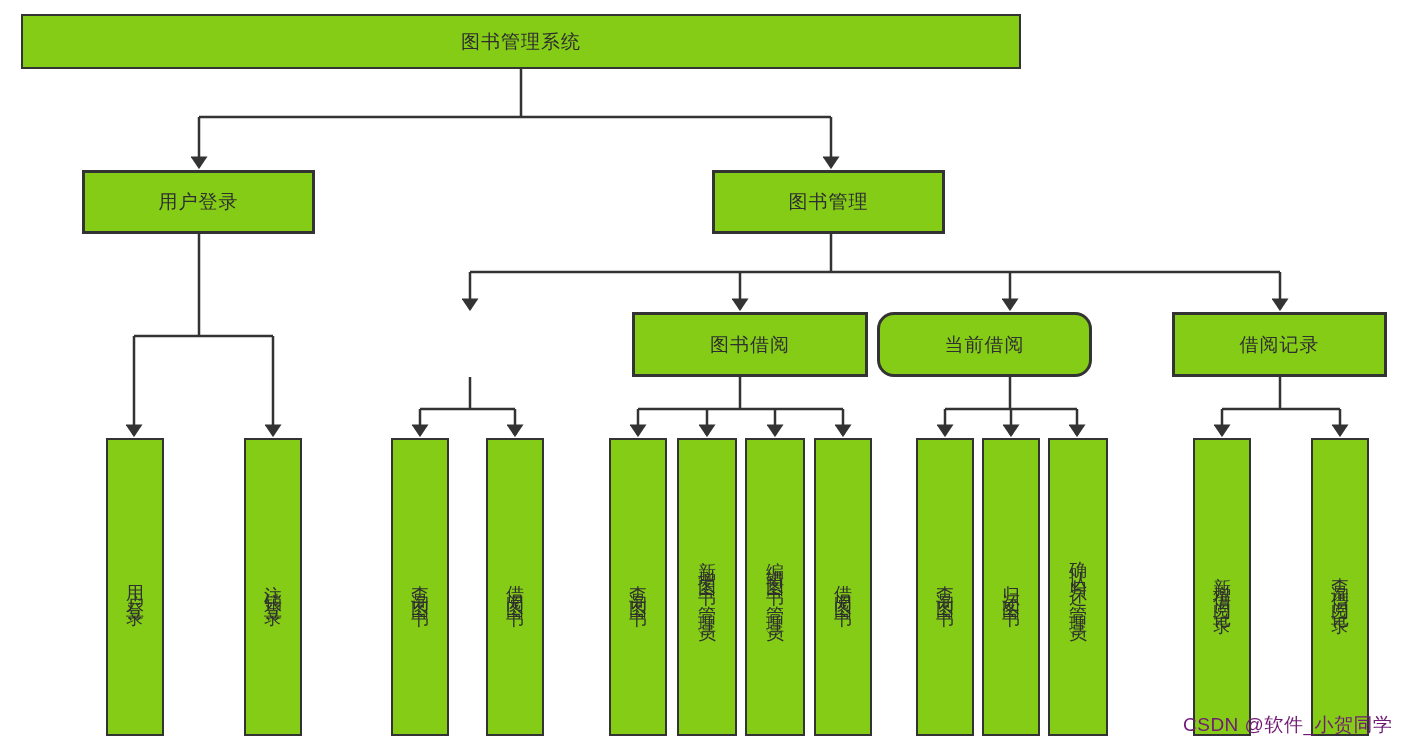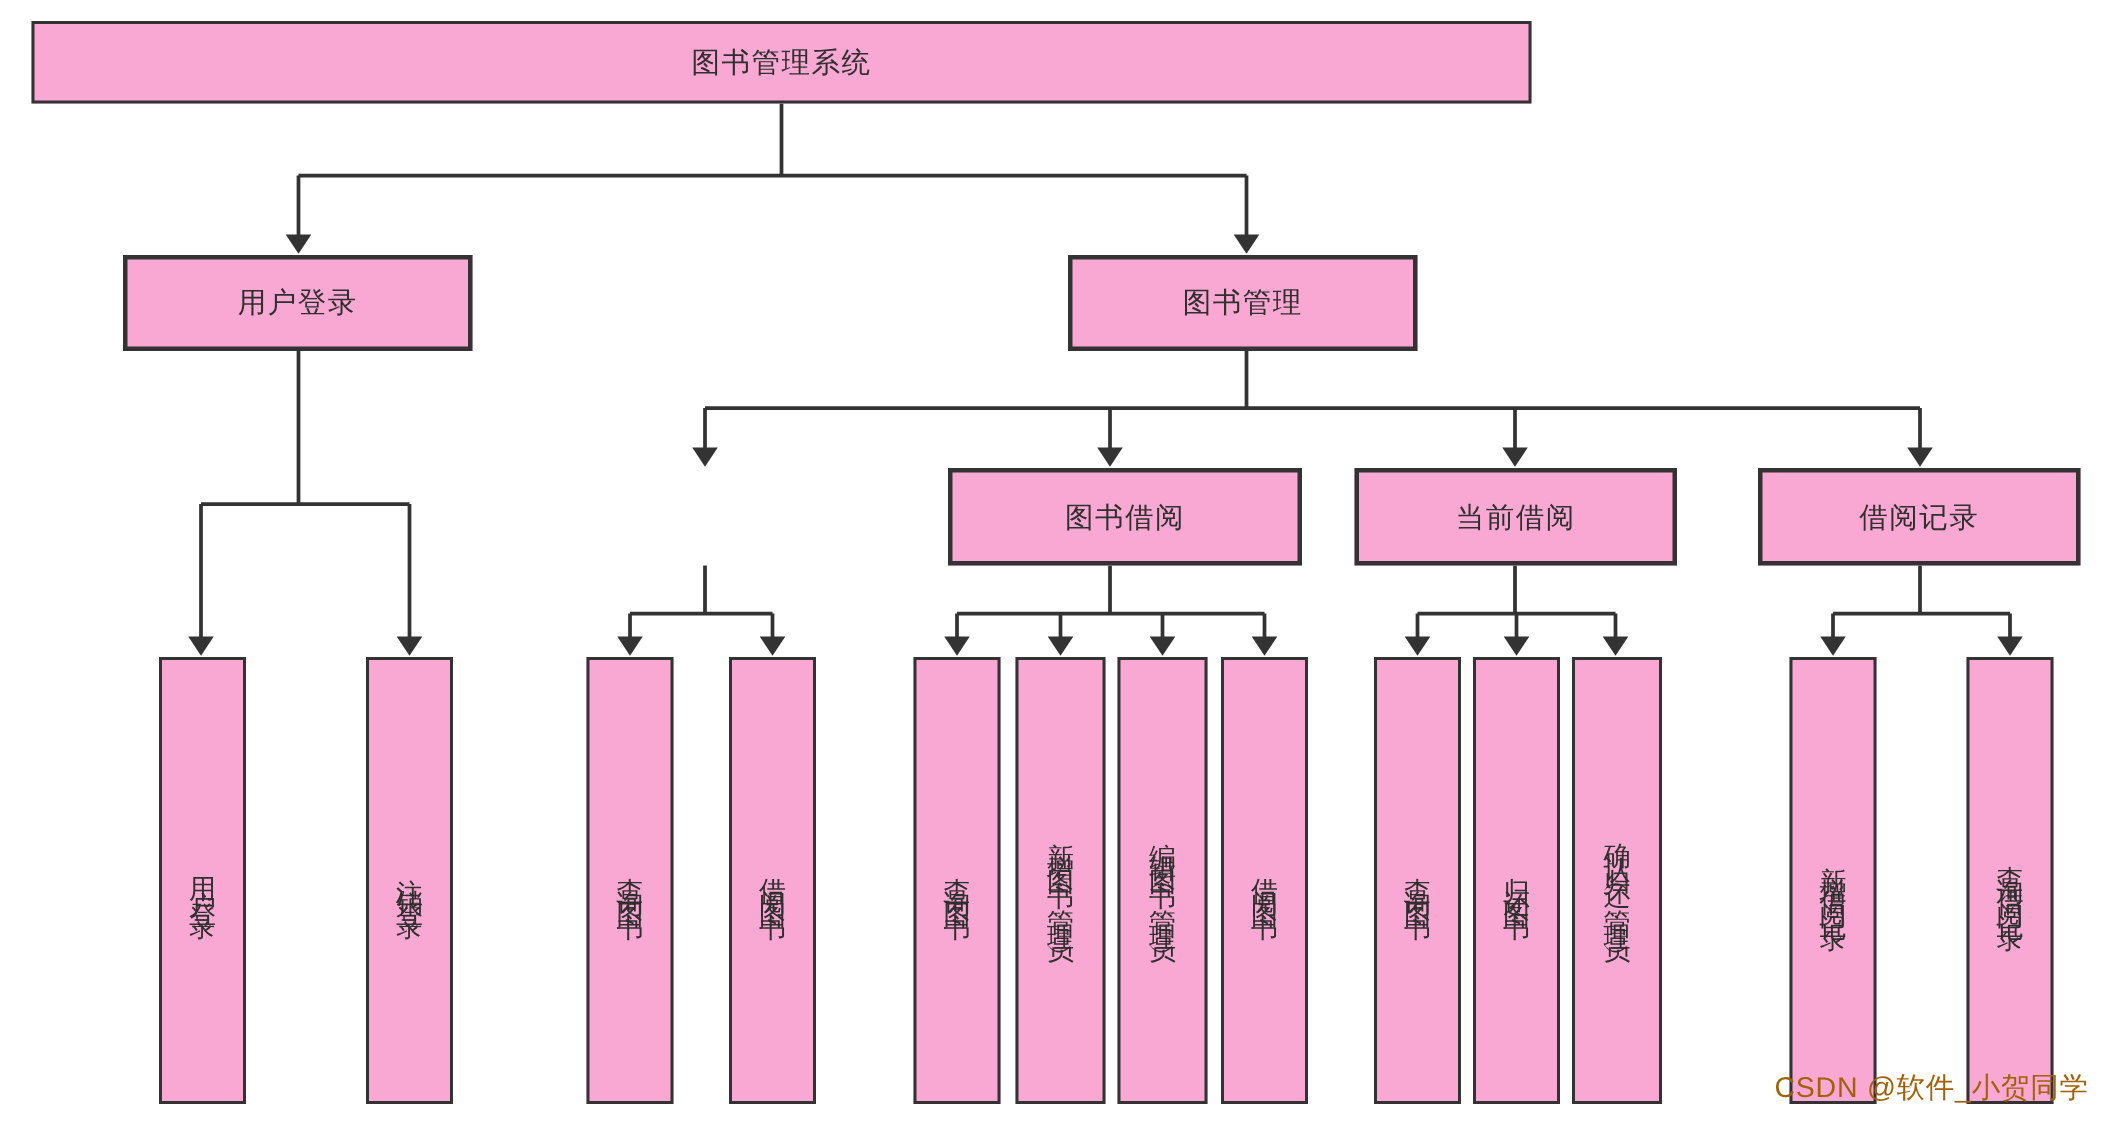--- a/index.html
+++ b/index.html
@@ -9,21 +9,21 @@
     background:#ffffff;
     font-family:"Liberation Sans","DejaVu Sans",sans-serif;
     overflow:hidden;
   }
   .wires {
     position:absolute; left:0; top:0; width:1405px; height:747px;
     z-index:1; pointer-events:none;
   }
   .box {
     position:absolute;
-    background:#f9a8d4;
+    background:#84cc16;
     border:2px solid #333333;
     box-sizing:border-box;
     display:flex; align-items:center; justify-content:center;
     color:#2f2f2f;
     z-index:2;
   }
   .root  { font-size:19px; letter-spacing:1px; }
   .lvl   { border-width:3px; font-size:19px; letter-spacing:1px; }
   .leaf  { border-width:2px; }
   .vtext {
@@ -33,21 +33,21 @@
     letter-spacing:8px;
     line-height:1;
     color:#2f2f2f;
     white-space:nowrap;
   }
   .vtext.long { letter-spacing:9px; }
   .watermark {
     position:absolute;
     left:1183px; top:712px;
     font-size:19px;
-    color:#a16207;
+    color:#701a75;
     z-index:5;
     white-space:nowrap;
     letter-spacing:0.5px;
   }
 </style>
 </head>
 <body>
 
 <div class="stage">
 
@@ -97,21 +97,21 @@
   <div class="box lvl" style="left:82px; top:170px; width:233px; height:64px;">
     <span>用户登录</span>
   </div>
   <div class="box lvl" style="left:712px; top:170px; width:233px; height:64px;text-align:center;">
     <span>图书管理</span>
   </div>
 
   <div class="box lvl" style="left:632px; top:312px; width:236px; height:65px;">
     <span>图书借阅</span>
   </div>
-  <div class="box lvl" style="left:903px; top:312px; width:215px; height:65px;">
+  <div class="box lvl" style="left:877px; top:312px; width:215px; height:65px;border-radius:17px;">
     <span>当前借阅</span>
   </div>
   <div class="box lvl" style="left:1172px; top:312px; width:215px; height:65px;">
     <span>借阅记录</span>
   </div>
 
   <div class="box leaf" style="left:106px; top:438px; width:58px; height:298px;">
     <span class="vtext">用户登录</span>
   </div>
   <div class="box leaf" style="left:244px; top:438px; width:58px; height:298px;">

